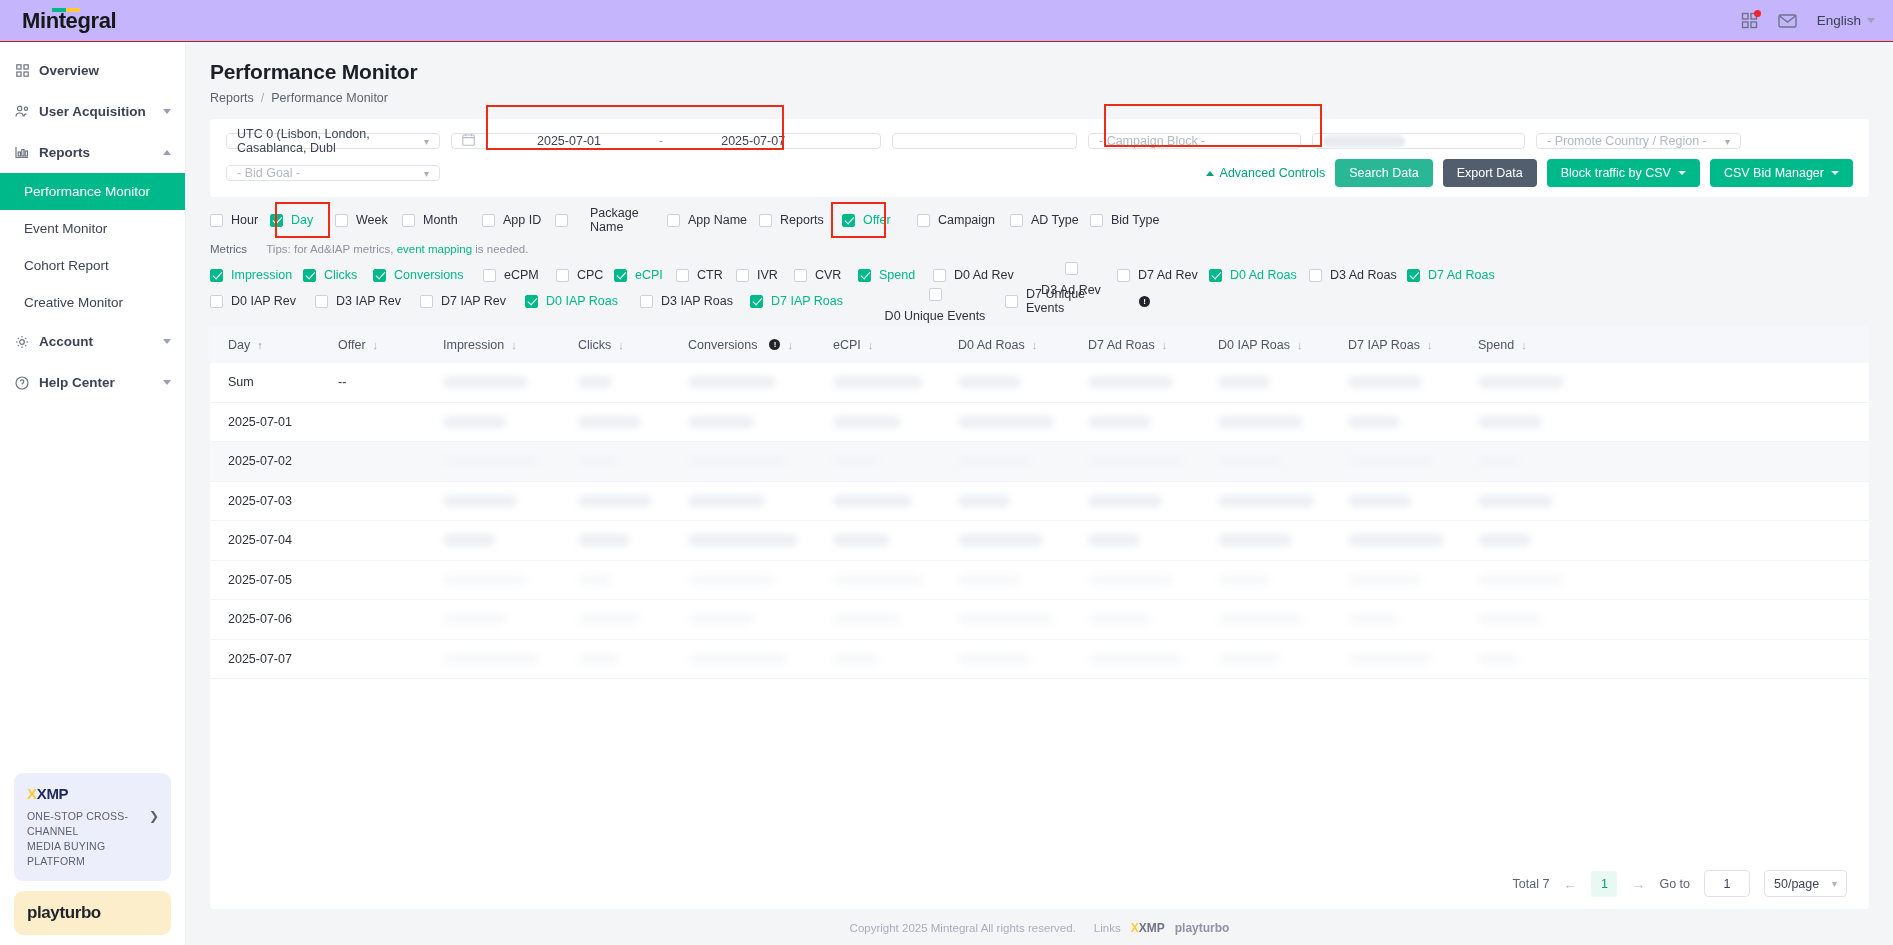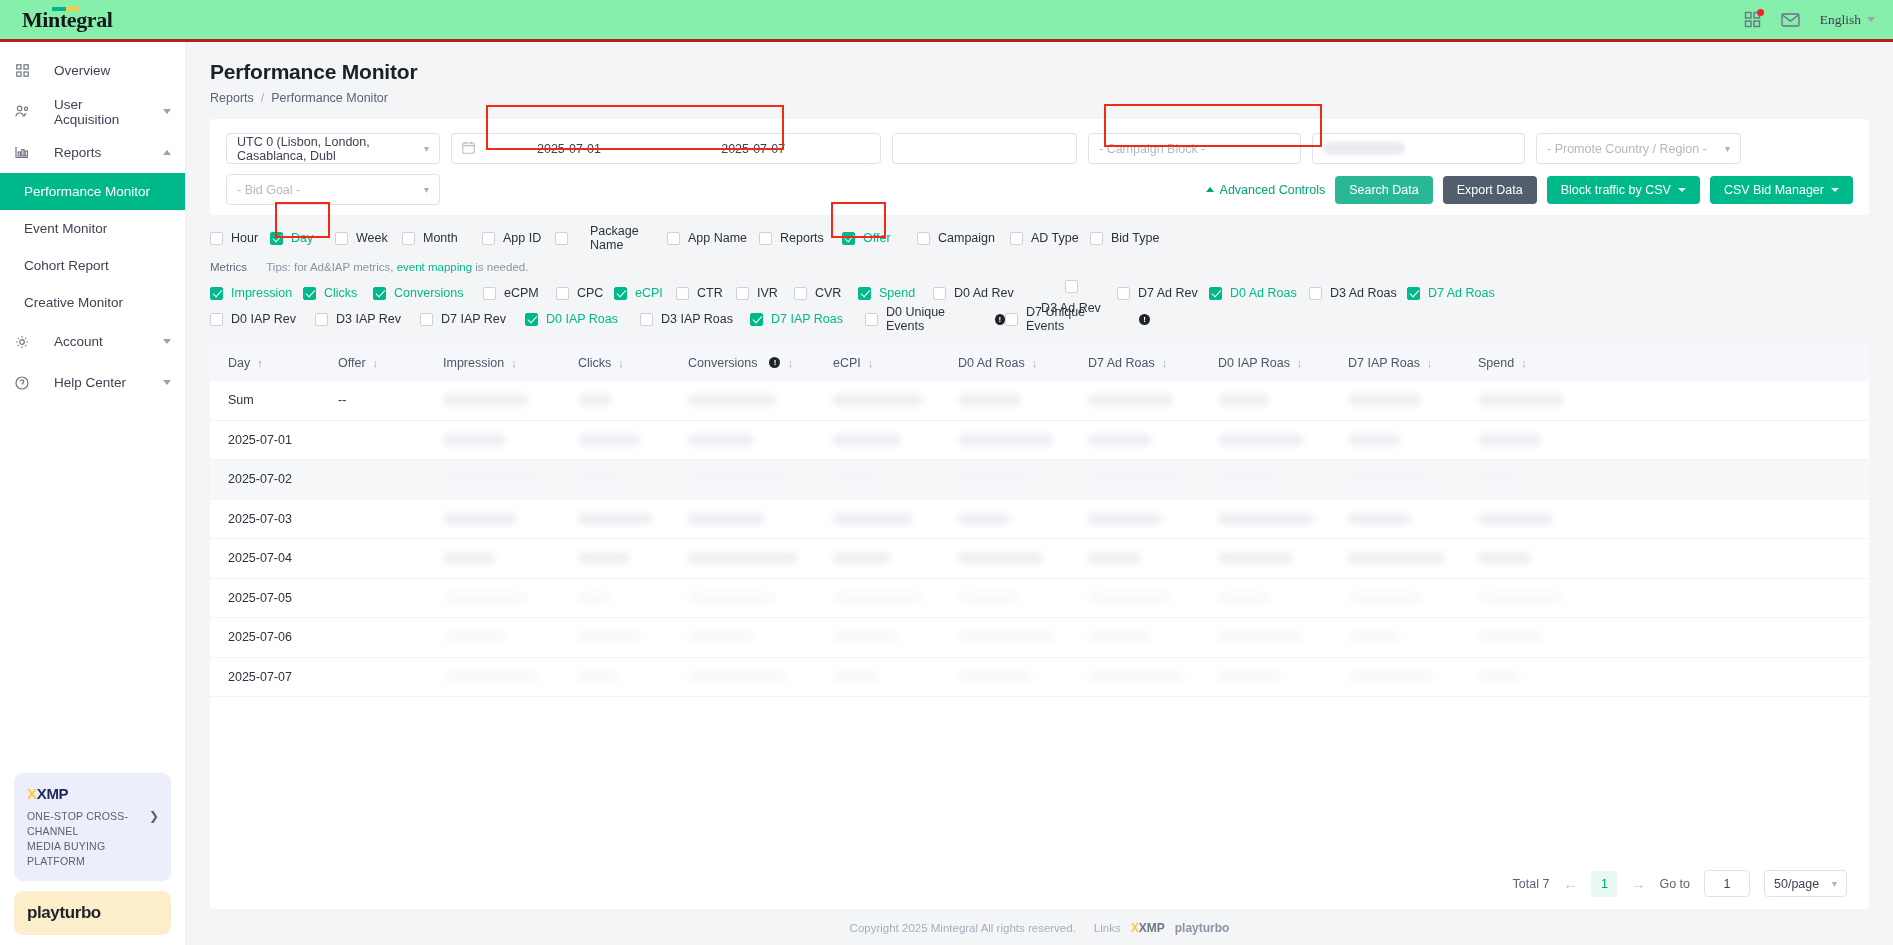--- a/index.html
+++ b/index.html
@@ -7,23 +7,23 @@
     width: 1893px; height: 945px;
     font-family: "Liberation Sans", sans-serif;
     background: #f4f5f7;
     overflow: hidden;
     color: #1f2329;
   }
   .app { position: relative; width: 1893px; height: 945px; display: flex; flex-direction: column; }
 
   
   .topbar {
-    height: 42px; background: #86efac; flex: 0 0 42px;
+    height: 42px; background: #c4b5fd; flex: 0 0 42px;
     display: flex; align-items: center; justify-content: space-between;
-    padding: 0 18px 0 22px; border-bottom: 3px solid #b91c1c; position: relative; z-index: 20; font-family: Liberation Serif, serif;
+    padding: 0 18px 0 22px; border-bottom: 1px solid #b91c1c; position: relative; z-index: 20;
   }
   .logo { font-size: 22px; font-weight: bold; letter-spacing: -0.4px; position: relative; color: #17181a; }
   .logo .bar-t { position:absolute; left: 30px; top: 0px; width: 14px; height: 4px; background: #00b98a; }
   .logo .bar-y { position:absolute; left: 44px; top: 0px; width: 14px; height: 4px; background: #ffc83d; }
   .topright { display: flex; align-items: center; gap: 20px; justify-content: space-between; }
   .ic { color: #6b7488; display: inline-flex; align-items: center; cursor: pointer; position: relative; }
   .dot-badge { position: absolute; top: -2px; right: -3px; width: 7px; height: 7px; border-radius: 50%; background: #f5222d; }
   .lang { display: flex; align-items: center; gap: 6px; font-size: 13.5px; color: #3a4154; cursor: pointer; }
   .caret { width: 0; height: 0; border-left: 4.5px solid transparent; border-right: 4.5px solid transparent; border-top: 5px solid #9aa1b2; }
 
@@ -31,21 +31,21 @@
   .body { flex: 1; display: flex; min-height: 0; }
 
   
   .sidebar {
     width: 186px; flex: 0 0 186px; background: #ffffff; position: relative;
     display: flex; flex-direction: column; border-right: 1px solid #eef0f3;
   }
   .nav { padding-top: 8px; }
   .nav-item {
     display: flex; align-items: center; height: 41px; padding: 0 14px 0 14px;
-    font-size: 13.5px; color: #3d4354; cursor: pointer; gap: 24px; position: relative;
+    font-size: 13.5px; color: #3d4354; cursor: pointer; gap: 9px; position: relative; font-weight: bold;
   }
   .nav-item .nav-ic { width: 16px; display:flex; align-items:center; justify-content:center; color:#6e7486; }
   .nav-item .nav-label { flex: 1; }
   .nav-sub {
     display: flex; align-items: center; height: 37px; padding-left: 24px;
     font-size: 13.5px; color: #3d4354; cursor: pointer;
   }
   .nav-sub.active { background: #00b98a; color: #ffffff; }
 
   .promos { margin-top: auto; padding: 10px 14px 0 14px; }
@@ -67,21 +67,21 @@
   .page-title { font-size: 21px; font-weight: bold; color: #1b1f27; letter-spacing: -0.2px; }
   .crumbs { margin-top: 7px; font-size: 12.5px; color: #5c6272; display: flex; gap: 7px; }
   .crumbs .sep { color: #a8aebd; }
   .crumbs a { color: #5c6272; text-decoration: none; cursor: pointer; }
 
   .card {
     background: #ffffff; margin: 6px 24px 0 24px; border-radius: 4px; padding: 14px 16px 10px 16px;
   }
   .filters { display: flex; flex-wrap: wrap; gap: 11px; align-items: center; position: relative; }
   .fld {
-    height: 31px; border: 1px solid #dfe2e8; border-radius: 4px; background: #fff;
+    height: 16px; border: 1px solid #dfe2e8; border-radius: 4px; background: #fff;
     display: flex; align-items: center; padding: 0 10px; font-size: 12.5px; color: #3d4354;
     cursor: pointer; position: relative;
   }
   .fld.ph { color: #b2b8c4; }
   .fld .dd { margin-left: auto; padding-left: 10px; color: #aab0bd; font-size: 10px; }
   .w-tz { width: 214px; }
   .w-date { width: 430px; justify-content: flex-start; gap: 0; }
   .w-camp { width: 185px; }
   .w-campname { width: 213px; }
   .w-offer { width: 213px; }
@@ -507,21 +507,21 @@
               <span class="cb-label">D0 IAP Roas</span>
             </div>
             <div class="cb" style="width: 110px;">
               <span class="box"></span>
               <span class="cb-label">D3 IAP Roas</span>
             </div>
             <div class="cb on" style="width: 115px;">
               <span class="box"></span>
               <span class="cb-label">D7 IAP Roas</span>
             </div>
-            <div class="cb" style="width: 140px;">
+            <div class="cb" style="width: 140px; flex-direction: column;">
               <span class="box"></span>
               <span class="cb-label">D0 Unique Events</span>
               <span class="info-ic">!</span>
             </div>
             <div class="cb" style="width: 145px; align-items: center;">
               <span class="box"></span>
               <span class="cb-label">D7 Unique Events</span>
               <span class="info-ic">!</span>
             </div>
           </div>

